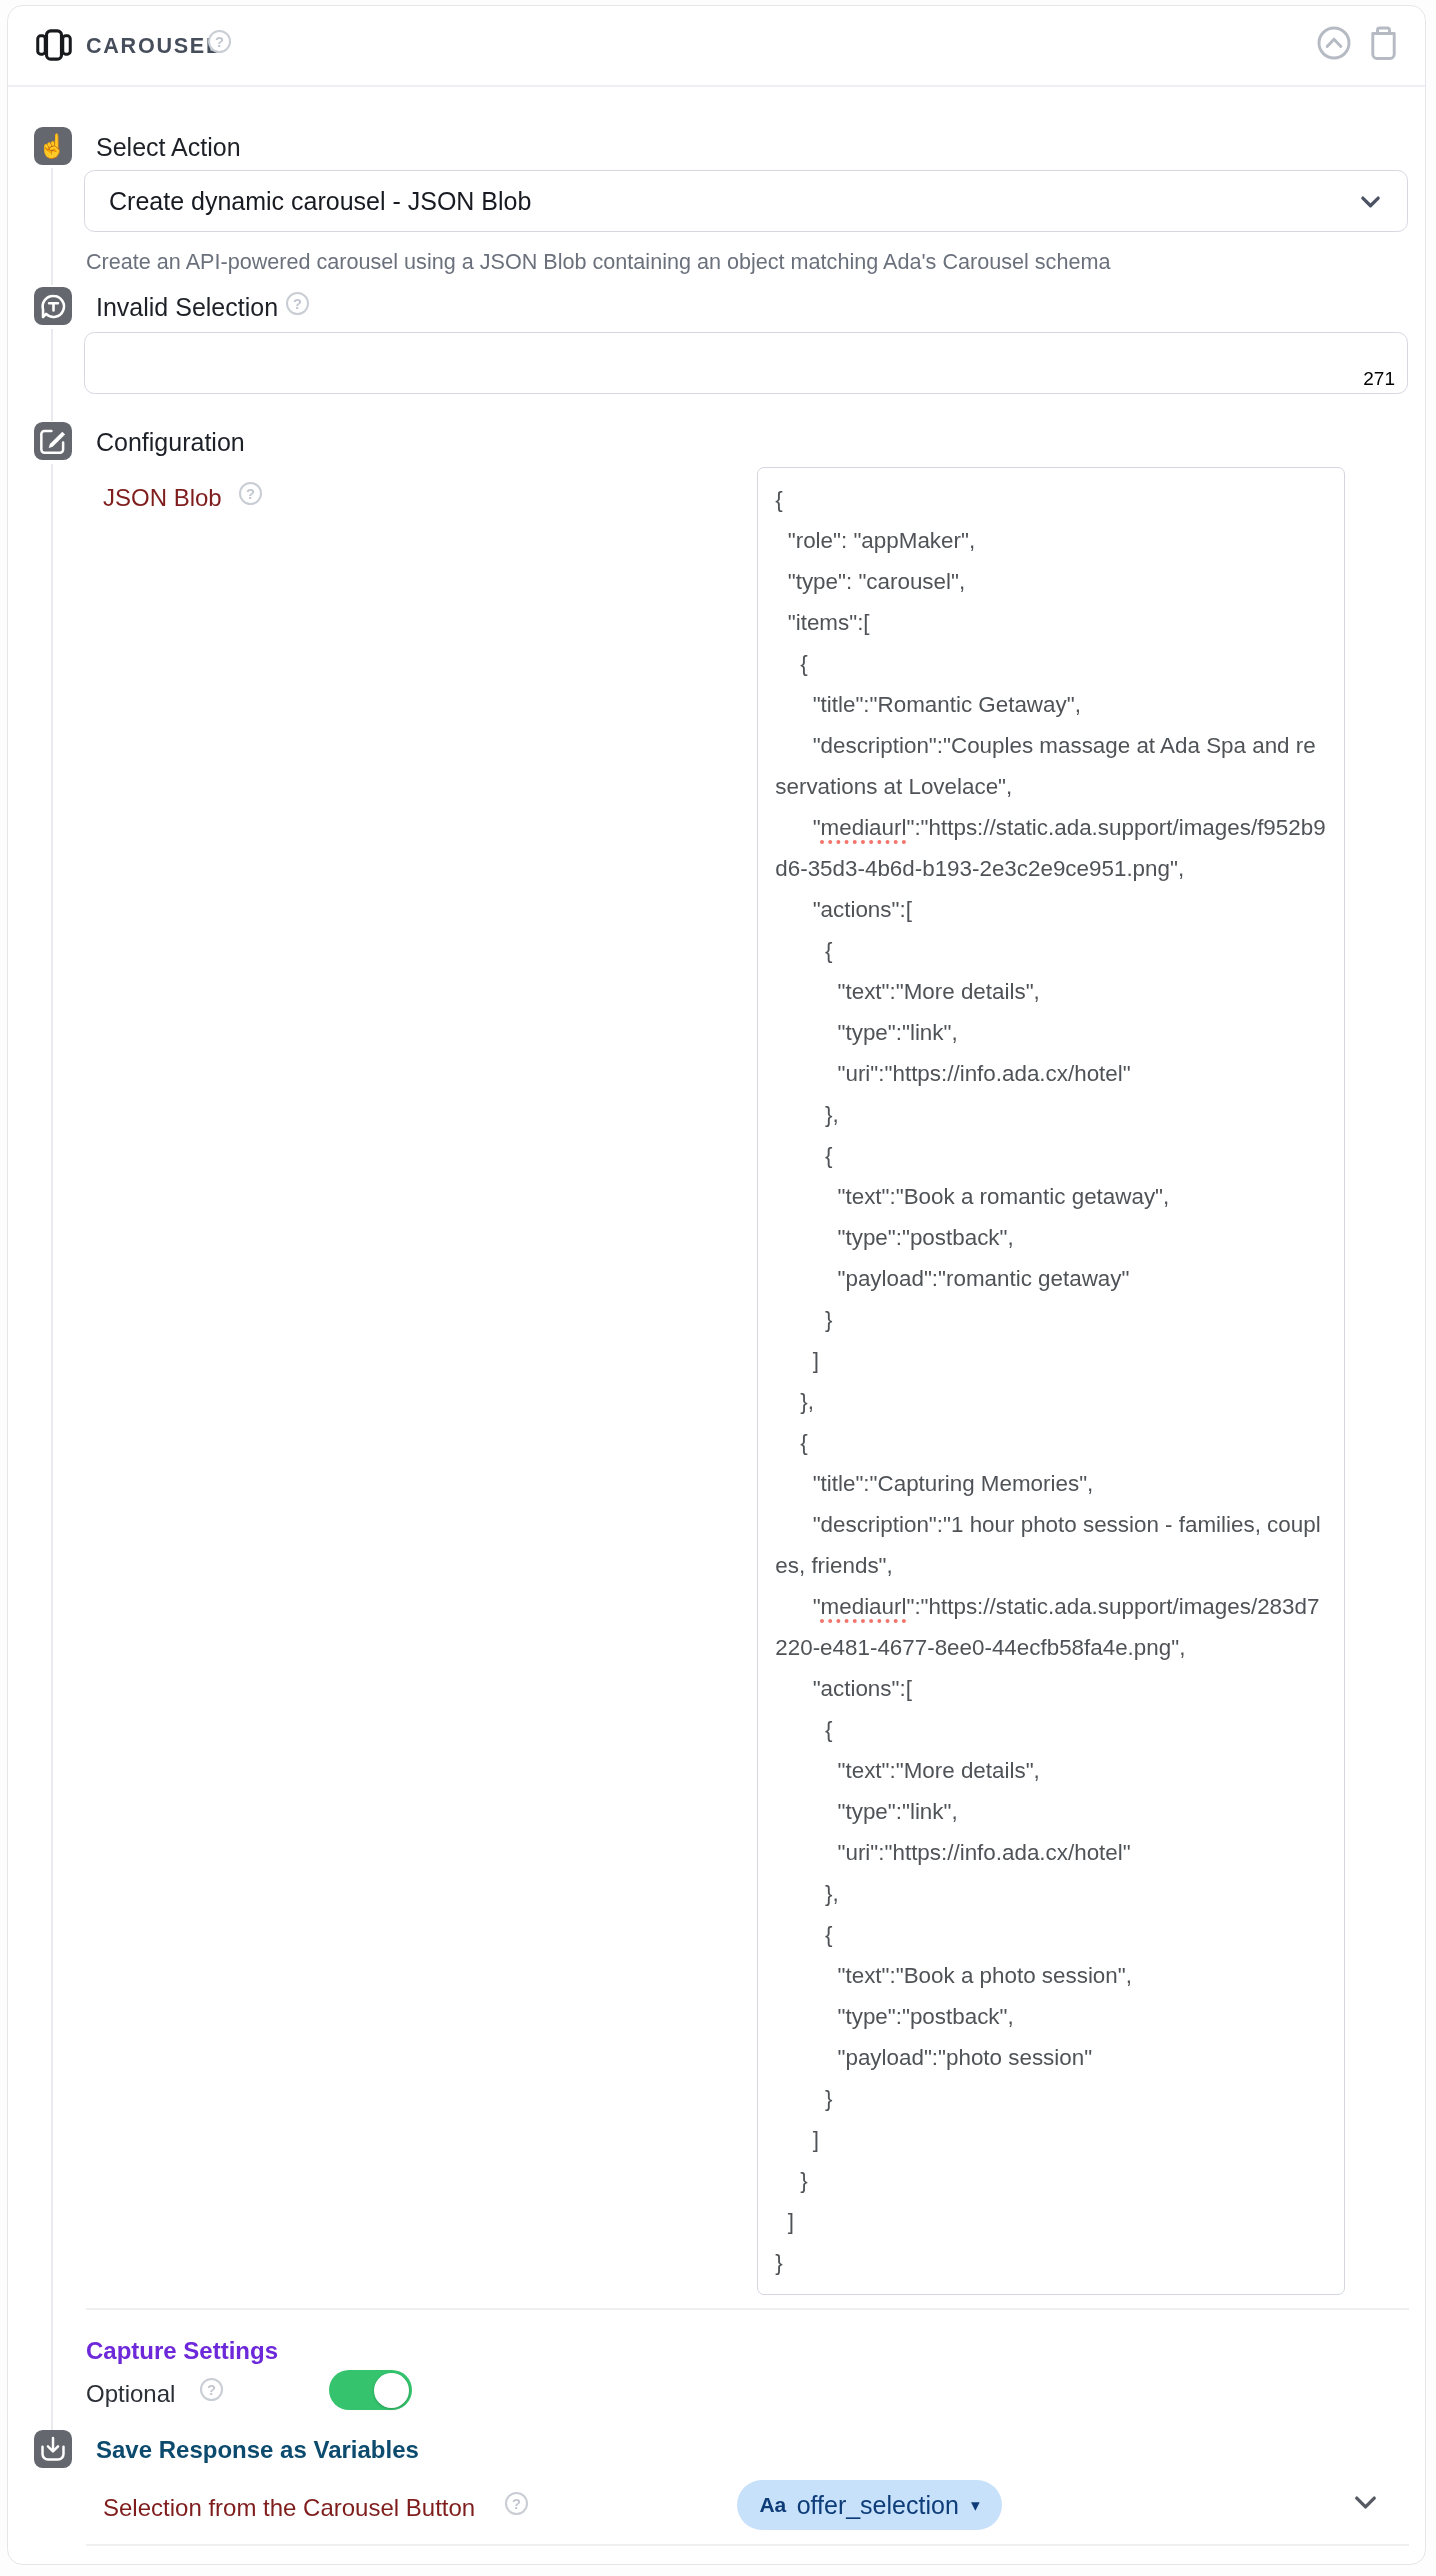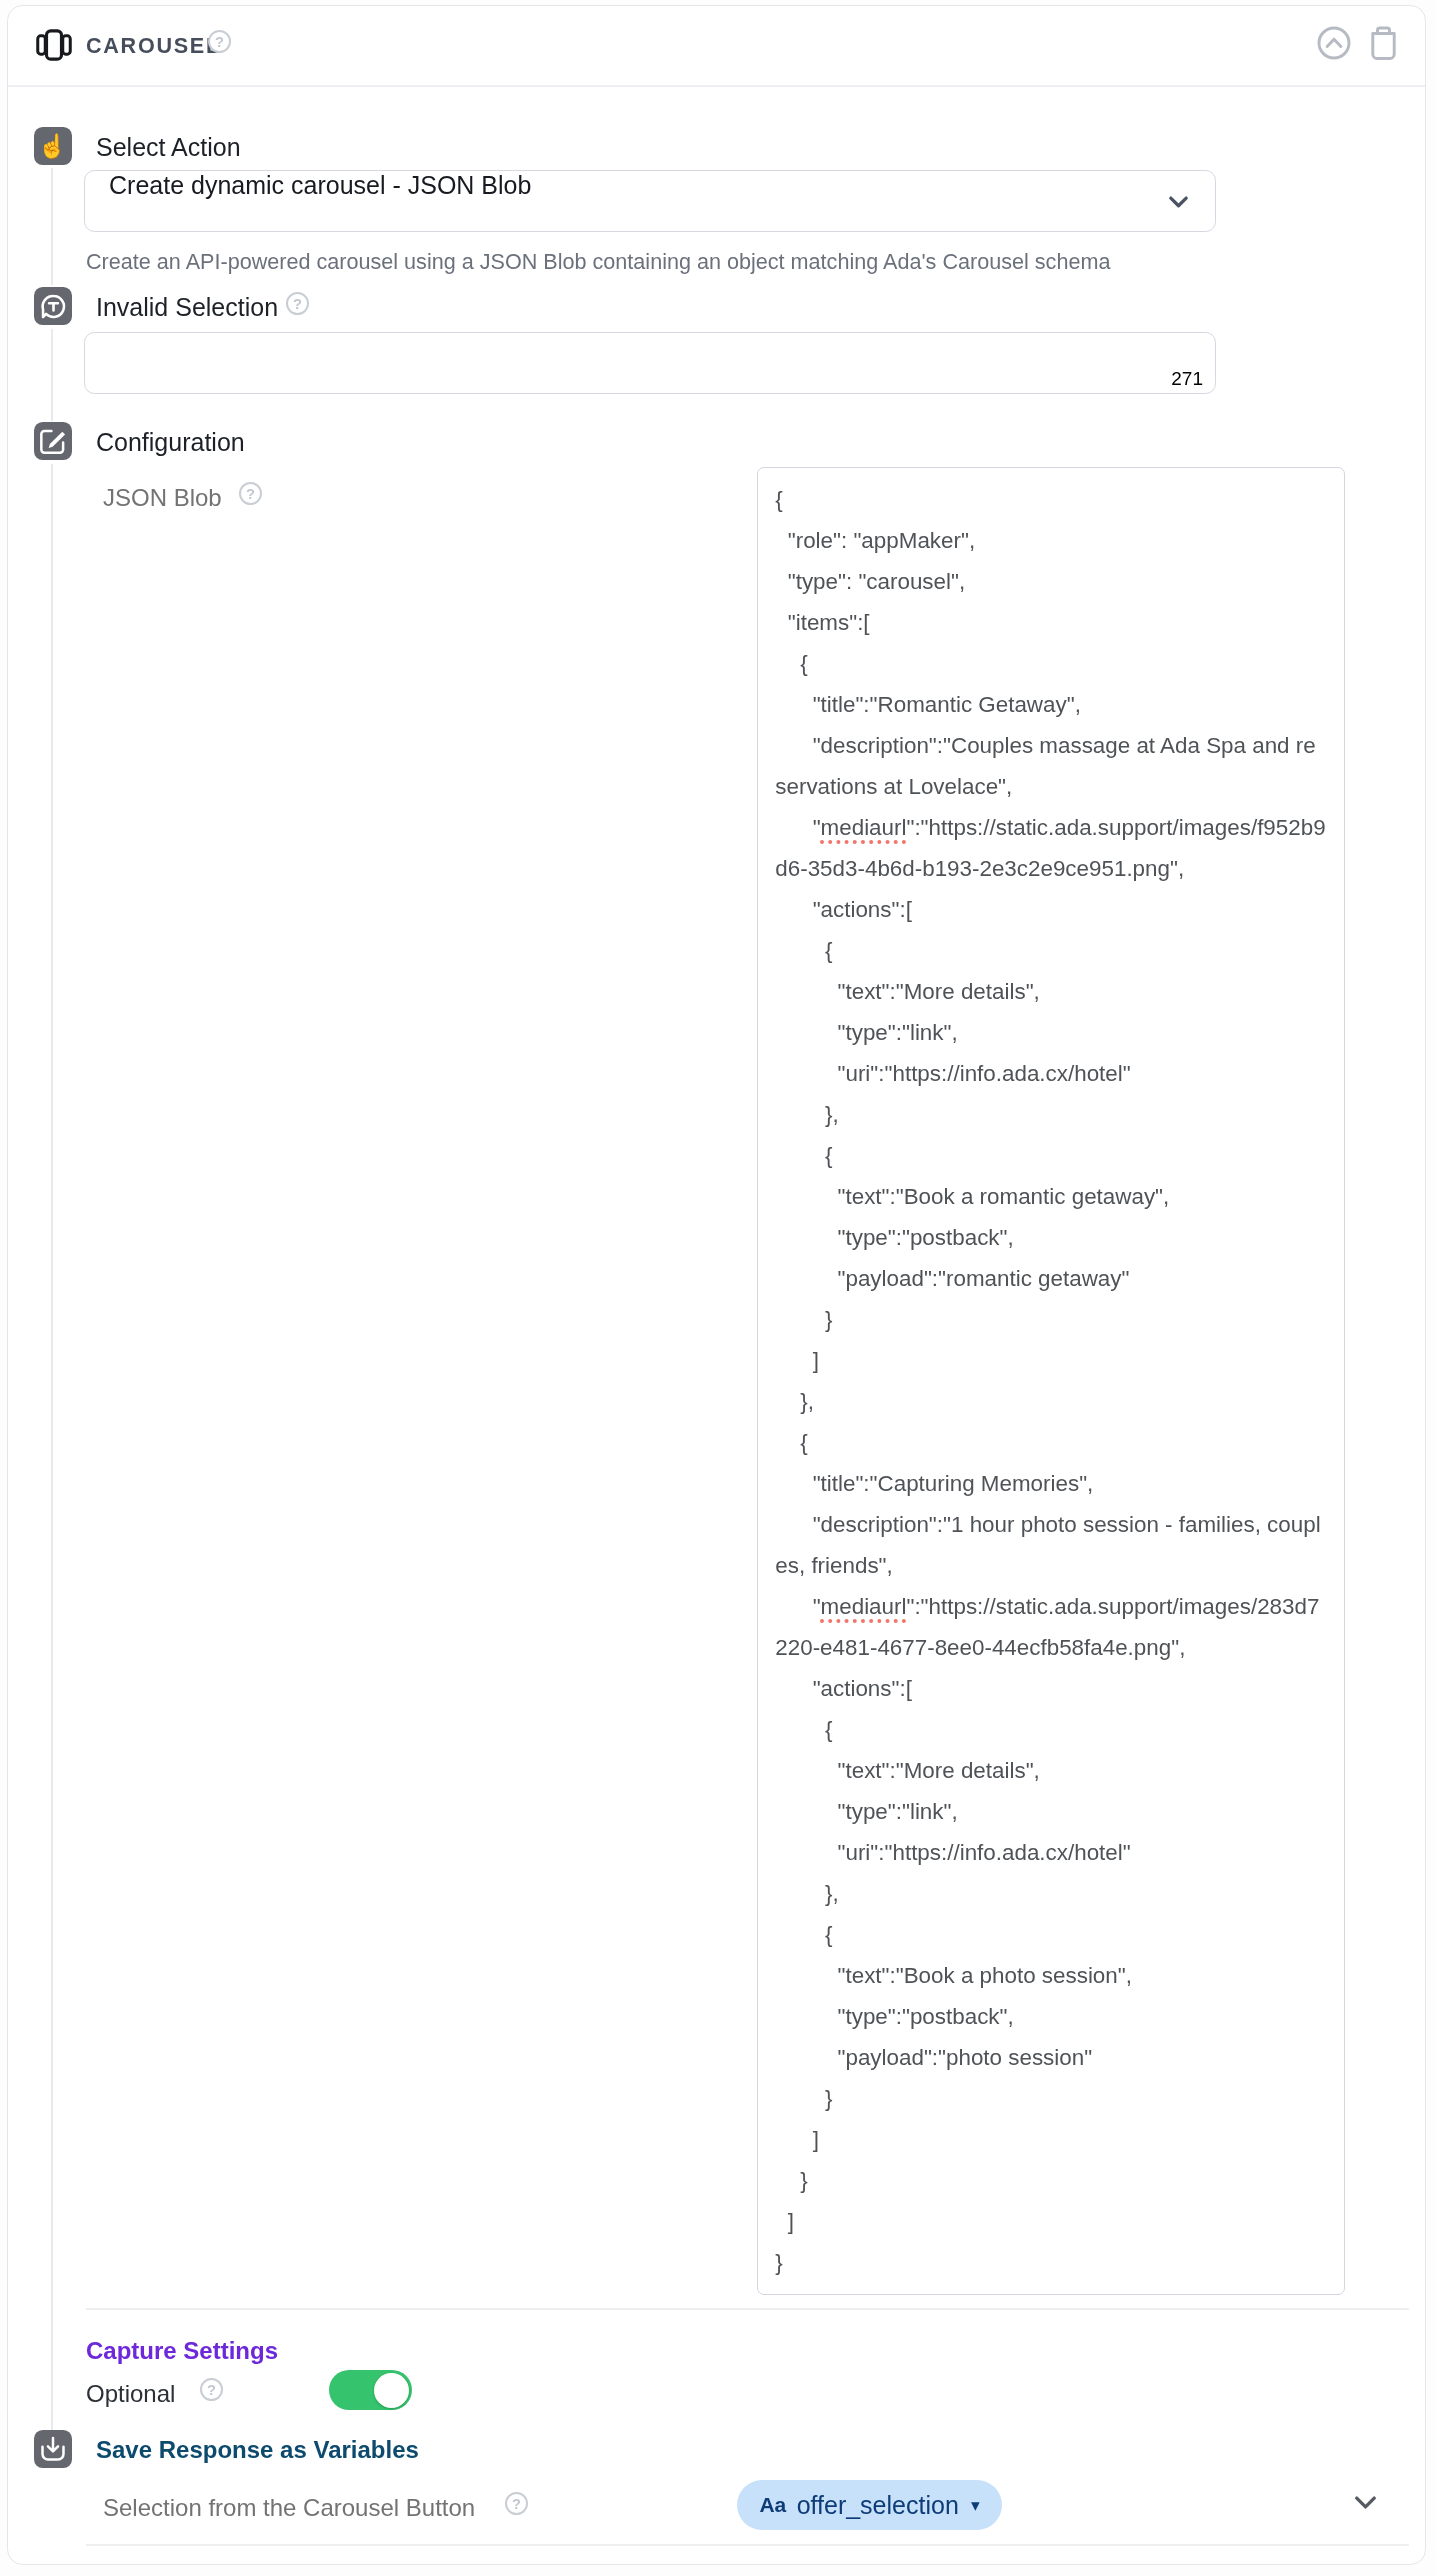--- a/index.html
+++ b/index.html
@@ -16,27 +16,27 @@
   .hdr-help{position:absolute;left:200px;top:24px;}
   .hdr-actions{position:absolute;right:24px;top:19px;display:flex;gap:14px;align-items:center;}
 
   
   .rail{position:absolute;left:43px;width:1.7px;background:#e8eaed;}
   .sq-icon{position:absolute;left:26px;width:38px;height:38px;border-radius:8.6px;background:#64676d;
            display:flex;align-items:center;justify-content:center;color:#fff;}
   .sec-label{position:absolute;left:88px;font-size:25px;color:#1d2127;}
 
   
-  .field{position:absolute;left:76px;width:1132px;height:62px;border:1.7px solid #d5d8e1;border-radius:10.4px;
-         box-sizing:border-box;background:#fff;display:flex;padding:0 24px;font-size:25px;color:#171a20;}
+  .field{position:absolute;left:76px;width:1324px;height:62px;border:1.7px solid #d5d8e1;border-radius:10.4px;
+         box-sizing:border-box;background:#fff;display:flex;align-items:center;padding:0 24px;font-size:25px;color:#171a20;}
   .field .chev{position:absolute;right:22.4px;top:15.5px;}
   .helper{position:absolute;left:78px;font-size:21.6px;color:#6b717c;}
   .char-count{position:absolute;right:12px;bottom:3.5px;font-size:19px;color:#000000;}
 
-  .sub-label{font-size:24px;color:#737373;}
+  .sub-label{font-size:24px;color:#7f1d1d;}
   .json-area{position:absolute;left:749px;top:461px;width:588px;height:1828px;border:1.7px solid #d3d6df;border-radius:7px;
              box-sizing:border-box;background:#fff;padding:10.4px 17.3px;overflow:hidden;
              font-size:22.4px;line-height:41px;color:#4f5357;white-space:pre-wrap;word-break:break-all;}
   .misspell{text-decoration:underline dotted #f2756b 3.5px;text-underline-offset:6px;margin-top:19px;}
 
   .divider{position:absolute;left:78px;width:1323px;height:1.7px;background:#edeff1;}
 
   
   .toggle{position:absolute;width:83px;height:40px;border-radius:20px;background:#d8dbe0;}
   .toggle.on{background:#35c46d;}

